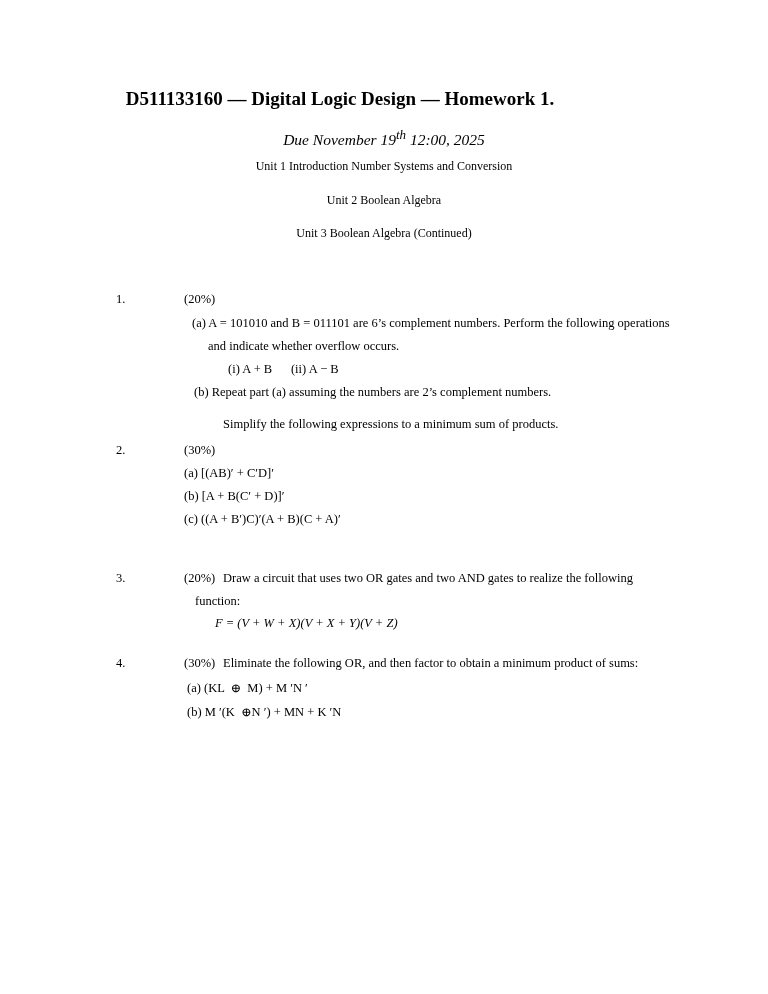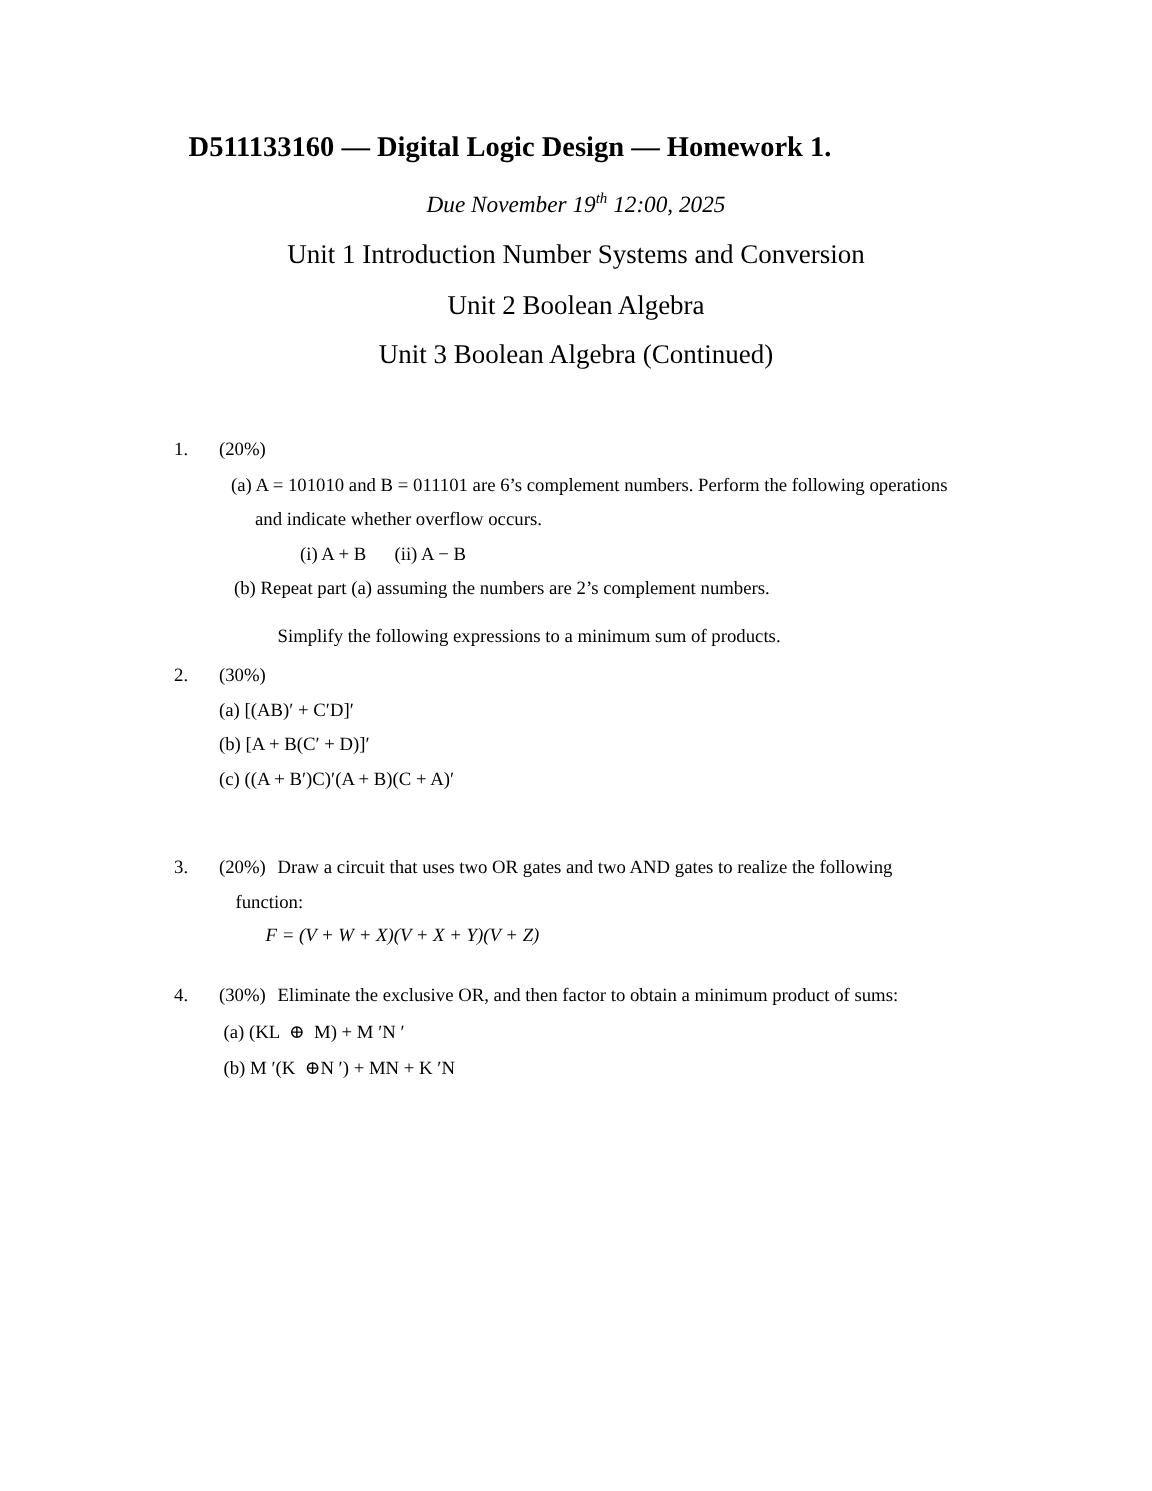--- a/index.html
+++ b/index.html
@@ -1,57 +1,57 @@
 <!DOCTYPE html>
 <html><head>
 <meta charset="utf-8">
 <style>
   html, body { margin: 0; padding: 0; background: #ffffff; }
   body { width: 768px; height: 994px; position: relative; overflow: hidden;
          font-family: "Liberation Serif", "DejaVu Serif", serif; color: #000; }
   .abs { position: absolute; white-space: nowrap; }
   .title { left: 0; width: 680px; text-align: center; top: 88px; font-size: 19px; font-weight: bold; }
   .due { left: 0; width: 768px; text-align: center; top: 127px; font-size: 15.5px; font-style: italic; }
-  .due sup { font-size: 10px; }
-  .unit { left: 0; width: 768px; text-align: center; font-size: 18px; }
+  .due sup { font-size: 13px; }
+  .unit { left: 0; width: 768px; text-align: center; font-size: 12px; }
   .num { left: 116px; font-size: 12.5px; }
-  .txt { font-size: 12.5px; }
+  .txt { font-size: 12.5px; margin-left: 38px; }
 </style>
 </head>
 <body>
 
 <div>
 
   <div class="abs title">D511133160 — Digital Logic Design — Homework 1.</div>
 
   <div class="abs due"><span>Due November 19</span><sup>th</sup><span> 12:00, 2025</span></div>
 
   <div class="abs unit" style="top:159px">Unit 1 Introduction Number Systems and Conversion</div>
   <div class="abs unit" style="top:193px">Unit 2 Boolean Algebra</div>
   <div class="abs unit" style="top:226px">Unit 3 Boolean Algebra (Continued)</div>
 
   <div class="abs num" style="top:292px">1.</div>
   <div class="abs txt" style="left:146px; top:292px">(20%)</div>
   <div class="abs txt" style="left:154px; top:316px">(a) A = 101010 and B = 011101 are 6’s complement numbers. Perform the following operations</div>
   <div class="abs txt" style="left:170px; top:339px">and indicate whether overflow occurs.</div>
-  <div class="abs txt" style="left:200px; top:362px; white-space:pre">(i) A + B      (ii) A − B</div>
+  <div class="abs txt" style="left:190px; top:362px; white-space:pre">(i) A + B      (ii) A − B</div>
   <div class="abs txt" style="left:156px; top:385px">(b) Repeat part (a) assuming the numbers are 2’s complement numbers.</div>
 
   <div class="abs num" style="top:443px">2.</div>
   <div class="abs txt" style="left:146px; top:443px">(30%)</div>
   <div class="abs txt" style="left:185px; top:417px">Simplify the following expressions to a minimum sum of products.</div>
   <div class="abs txt" style="left:146px; top:466px">(a) [(AB)′ + C′D]′</div>
   <div class="abs txt" style="left:146px; top:489px">(b) [A + B(C′ + D)]′</div>
   <div class="abs txt" style="left:146px; top:512px">(c) ((A + B′)C)′(A + B)(C + A)′</div>
 
   <div class="abs num" style="top:571px">3.</div>
   <div class="abs txt" style="left:146px; top:571px">(20%)</div>
   <div class="abs txt" style="left:185px; top:571px">Draw a circuit that uses two OR gates and two AND gates to realize the following</div>
   <div class="abs txt" style="left:157px; top:594px">function:</div>
   <div class="abs txt" style="left:177px; top:616px; font-style:italic">F = (V + W + X)(V + X + Y)(V + Z)</div>
 
   <div class="abs num" style="top:656px">4.</div>
   <div class="abs txt" style="left:146px; top:656px">(30%)</div>
-  <div class="abs txt" style="left:185px; top:656px">Eliminate the exclusive OR, and then factor to obtain a minimum product of sums:</div>
+  <div class="abs txt" style="left:185px; top:656px">Eliminate the following OR, and then factor to obtain a minimum product of sums:</div>
   <div class="abs txt" style="left:149px; top:680px; white-space:pre">(a) (KL  ⊕  M) + M ′N ′</div>
   <div class="abs txt" style="left:149px; top:704px; white-space:pre">(b) M ′(K  ⊕N ′) + MN + K ′N</div>
 
 </div>
 
 </body></html>

